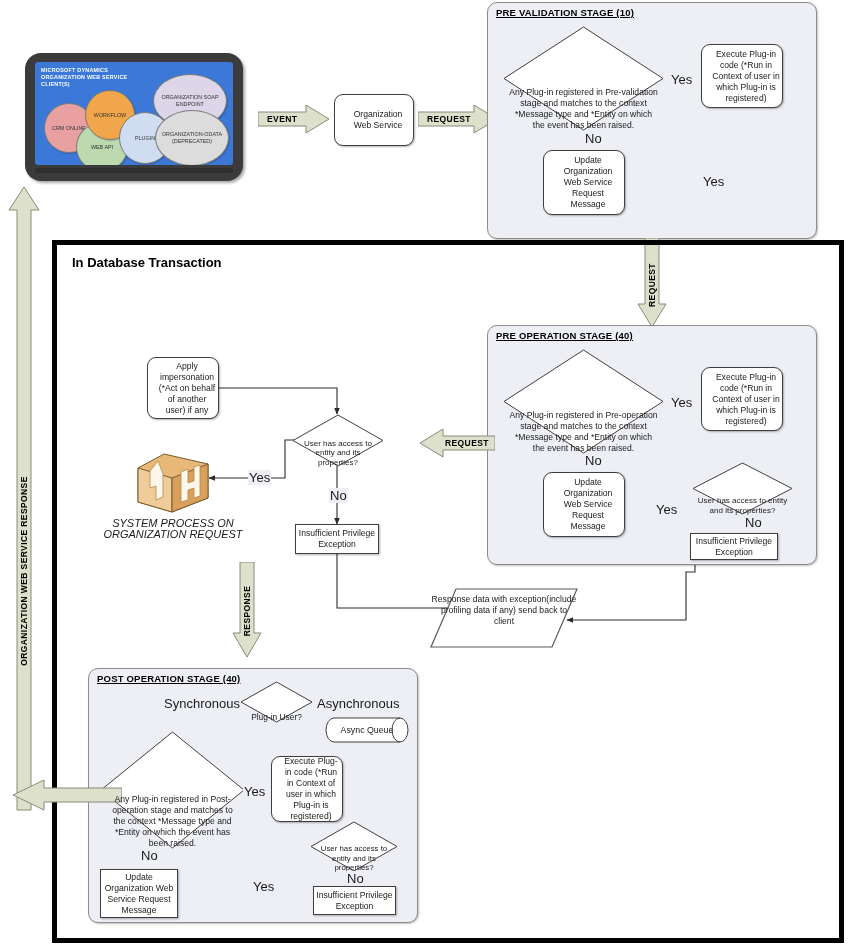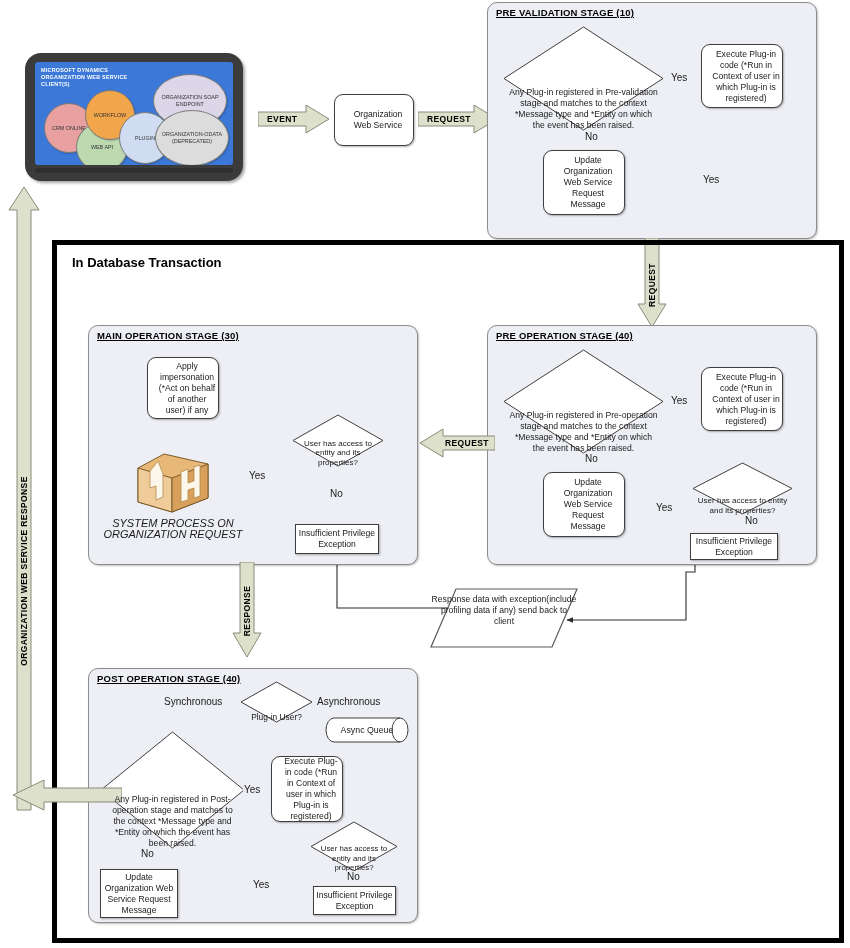--- a/index.html
+++ b/index.html
@@ -106,21 +106,21 @@
     white-space:nowrap;
     z-index:3;
   }
   .ba-label.vert{
     transform-origin:center center;
   }
 
   
   .clabel{
     position:absolute;
-    font-size:10px;
+    font-size:13px;
     color:#1a1a1a;
     background:#edeff5;
     padding:0 1px;
     white-space:nowrap;
     z-index:4;
   }
 
   
   #tablet{
     position:absolute;
@@ -348,23 +348,20 @@
   <span class="clabel" style="left:655px;top:502px;">Yes</span>
   <span class="clabel" style="left:744px;top:515px;">No</span>
 
   <div class="blockarrow" style="left:419px;top:428px;width:76px;height:30px;">
     <svg width="76" height="30" viewBox="0 0 76 30">
       <path d="M76,8 L24,8 L24,1 L1,15 L24,29 L24,22 L76,22 z" fill="#dde0cb" stroke="#8a8a7a" stroke-width="1"></path>
     </svg>
     <span class="ba-label" style="left:26px;top:10px;">REQUEST</span>
   </div>
 
-  <div class="stage" style="left:88px;top:325px;width:328px;height:238px;">
-    <div class="stage-title">MAIN OPERATION STAGE (30)</div>
-  </div>
 
   <div class="node rounded" style="left:147px;top:357px;width:72px;height:62px;">
     <span>Apply impersonation (*Act on behalf of another user) if any</span>
   </div>
 
   <div class="diamond" style="left:292px;top:414px;width:92px;height:53px;">
     <svg width="92" height="53" viewBox="0 0 92 53">
       <path d="M46,1 L91,26.5 L46,52 L1,26.5 z" fill="#ffffff" stroke="#3f3f3f" stroke-width="1"></path>
     </svg>
     <div class="dtext" style="width:86px;font-size:8px;line-height:9.4px;">User has access to entity and its properties?</div>

